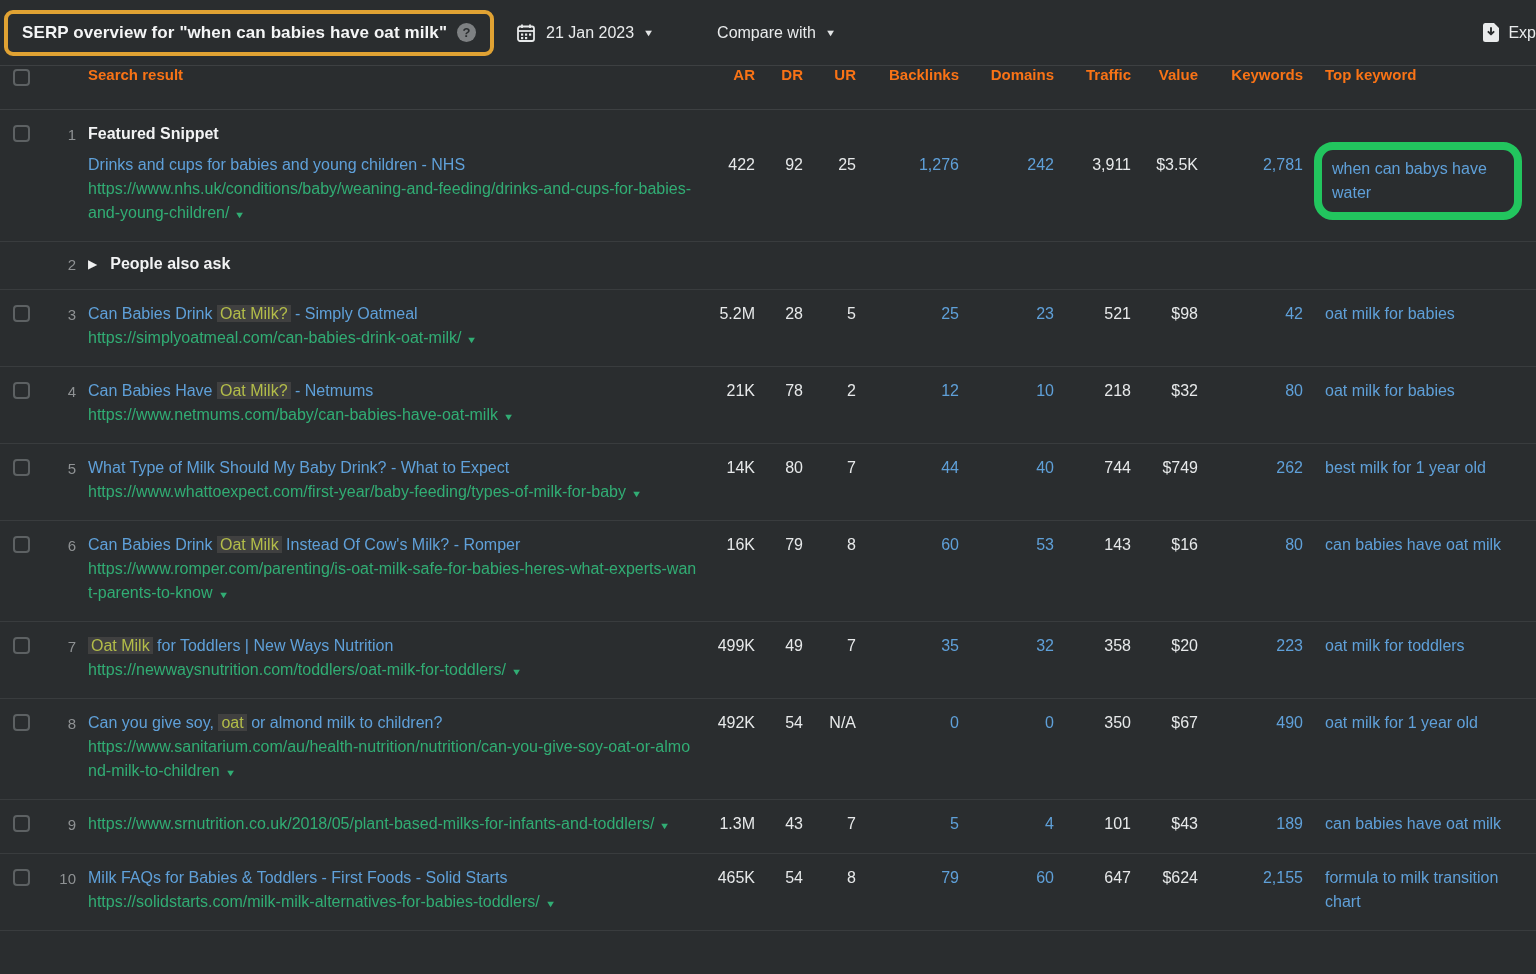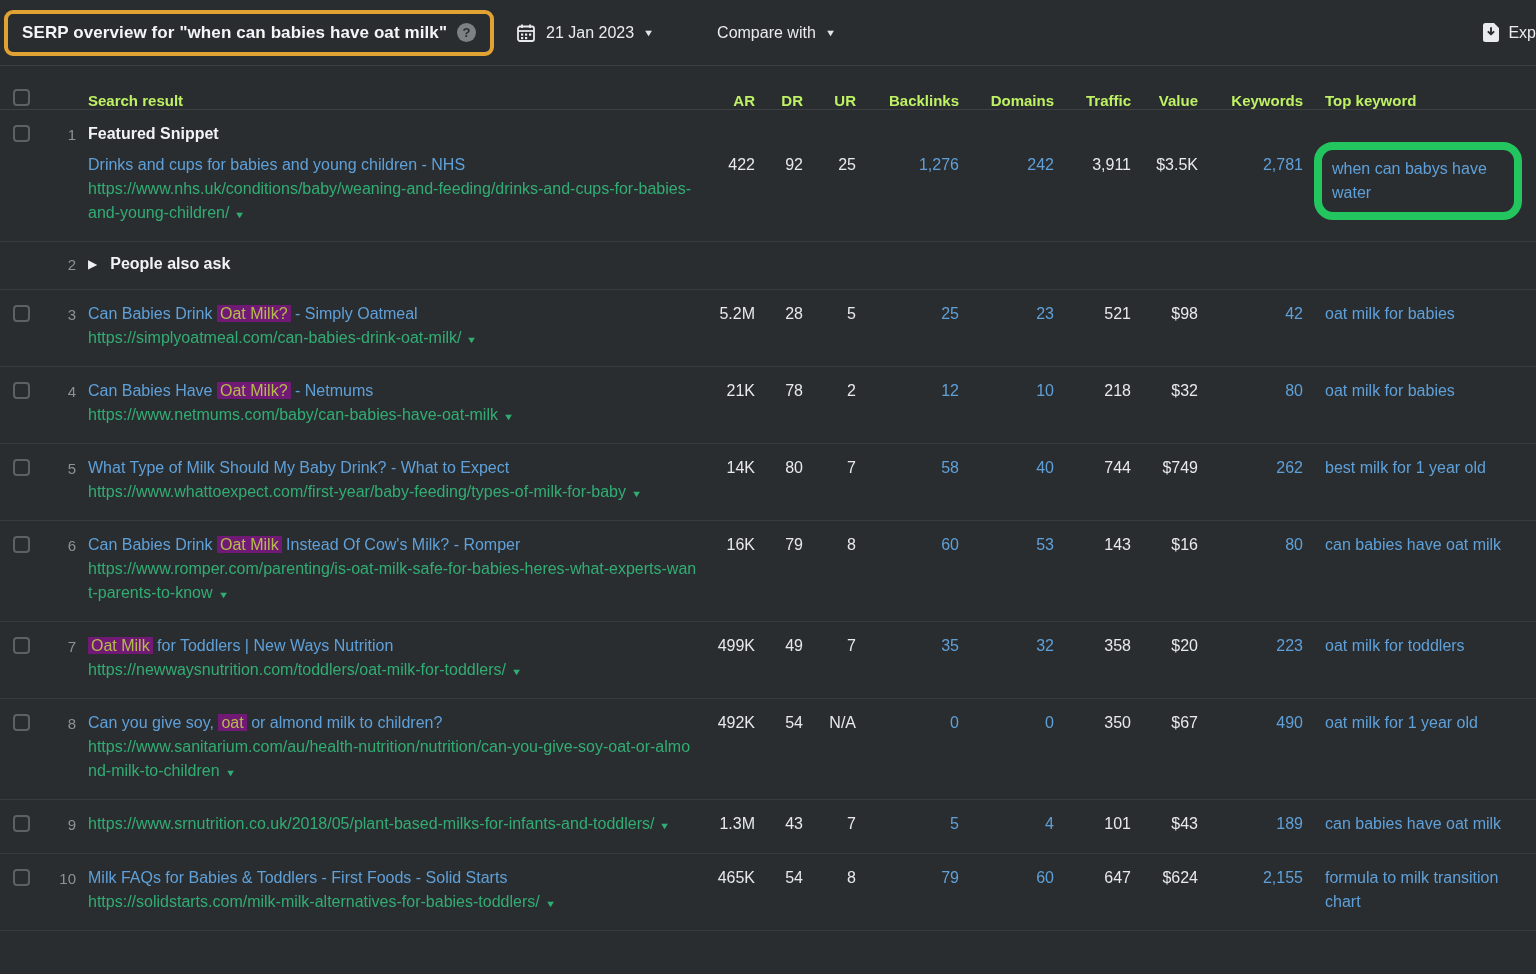--- a/index.html
+++ b/index.html
@@ -19,39 +19,39 @@
   .help { width:19px; height:19px; border-radius:50%; background:#7e8183; color:#2a2d2f;
           font-weight:bold; font-size:13px; display:flex; align-items:center; justify-content:center;
           cursor:pointer; flex:0 0 auto; }
   .ctrl { display:flex; align-items:center; gap:10px; color:#e9ebec; cursor:pointer; }
   .date-group { margin-left:22px; }
   .compare-group { margin-left:64px; }
   .caret { font-size:9px; color:#e2e4e5; transform:scaleX(1.25); display:inline-block; }
   .export-group { margin-left:auto; gap:9px; padding-right:0; }
   .icon-svg { display:block; }
   
-  .hdr-row { display:flex; align-items:flex-end; height:44px; border-bottom:1px solid #3d4042;
-             font-weight:bold; font-size:15px; color:#bef264; }
+  .hdr-row { display:flex; align-items:flex-start; height:44px; border-bottom:1px solid #3d4042;
+             font-weight:bold; font-size:15px; color:#f97316; }
   .row { display:flex; align-items:flex-start; border-bottom:1px solid #393c3e;
          padding:12px 0 14px; line-height:24px; }
   .row.paa { padding:10px 0 12px; }
   .c-check { width:52px; flex:0 0 auto; }
   .checkbox { display:inline-block; width:17px; height:17px; border:2px solid #5d6163;
               border-radius:4px; margin:3px 0 0 13px; cursor:pointer; }
   .c-num { width:24px; flex:0 0 auto; text-align:right; color:#8f9294; font-size:15px; padding-top:1px; }
   .c-res { width:622px; flex:0 0 auto; padding-left:12px; }
   .c-ar { width:57px; } .c-dr { width:48px; } .c-ur { width:53px; }
   .c-bl { width:103px; } .c-dm { width:95px; } .c-tf { width:77px; }
   .c-vl { width:67px; } .c-kw { width:105px; }
   .n { flex:0 0 auto; text-align:right; }
   .c-tk { flex:1 1 auto; padding-left:22px; }
   .hdr-row .c-tk { text-align:left; }
   .badge { font-weight:bold; color:#f2f3f4; margin-bottom:7px; }
   .title { color:#5fa0d9; cursor:pointer; }
-  .title .hl { background:#701a75; color:#b3bd49; padding:0 3px; }
+  .title .hl { background:#404040; color:#b3bd49; padding:0 3px; }
   .url { color:#31ad74; word-break:break-all; cursor:pointer; }
   .url .caret { color:#31ad74; margin-left:6px; }
   .link { color:#5fa0d9; cursor:pointer; }
   .dim { color:#6f7375; }
   .val { color:#e7e9ea; }
   .row.featured .n, .row.featured .c-tk { padding-top:31px; }
   .row.featured .c-tk { padding-top:0; }
   .kwbox { color:#5fa0d9; cursor:pointer; }
   .kwbox.boxed { border:8px solid #22c55e; border-radius:19px; padding:7px 10px;
                  margin:20px 0 0 -11px; display:inline-block; max-width:208px; }
@@ -181,21 +181,21 @@
 <div class="row">
   <div class="c-check"><span class="checkbox"></span></div>
   <div class="c-num">5</div>
   <div class="c-res">
     <div class="title"><span>What Type of Milk Should My Baby Drink? - What to Expect</span></div>
     <div class="url"><span>https://www.whattoexpect.com/first-year/baby-feeding/types-of-milk-for-baby</span><span class="caret">▼</span></div>
   </div>
   <div class="c-ar n val">14K</div>
   <div class="c-dr n val">80</div>
   <div class="c-ur n val">7</div>
-  <div class="c-bl n link">58</div>
+  <div class="c-bl n link">44</div>
   <div class="c-dm n link">40</div>
   <div class="c-tf n val">744</div>
   <div class="c-vl n val">$749</div>
   <div class="c-kw n link">262</div>
   <div class="c-tk">
       <div class="kwbox">best milk for 1 year old</div>
     </div>
 </div>
 
 <div class="row">

